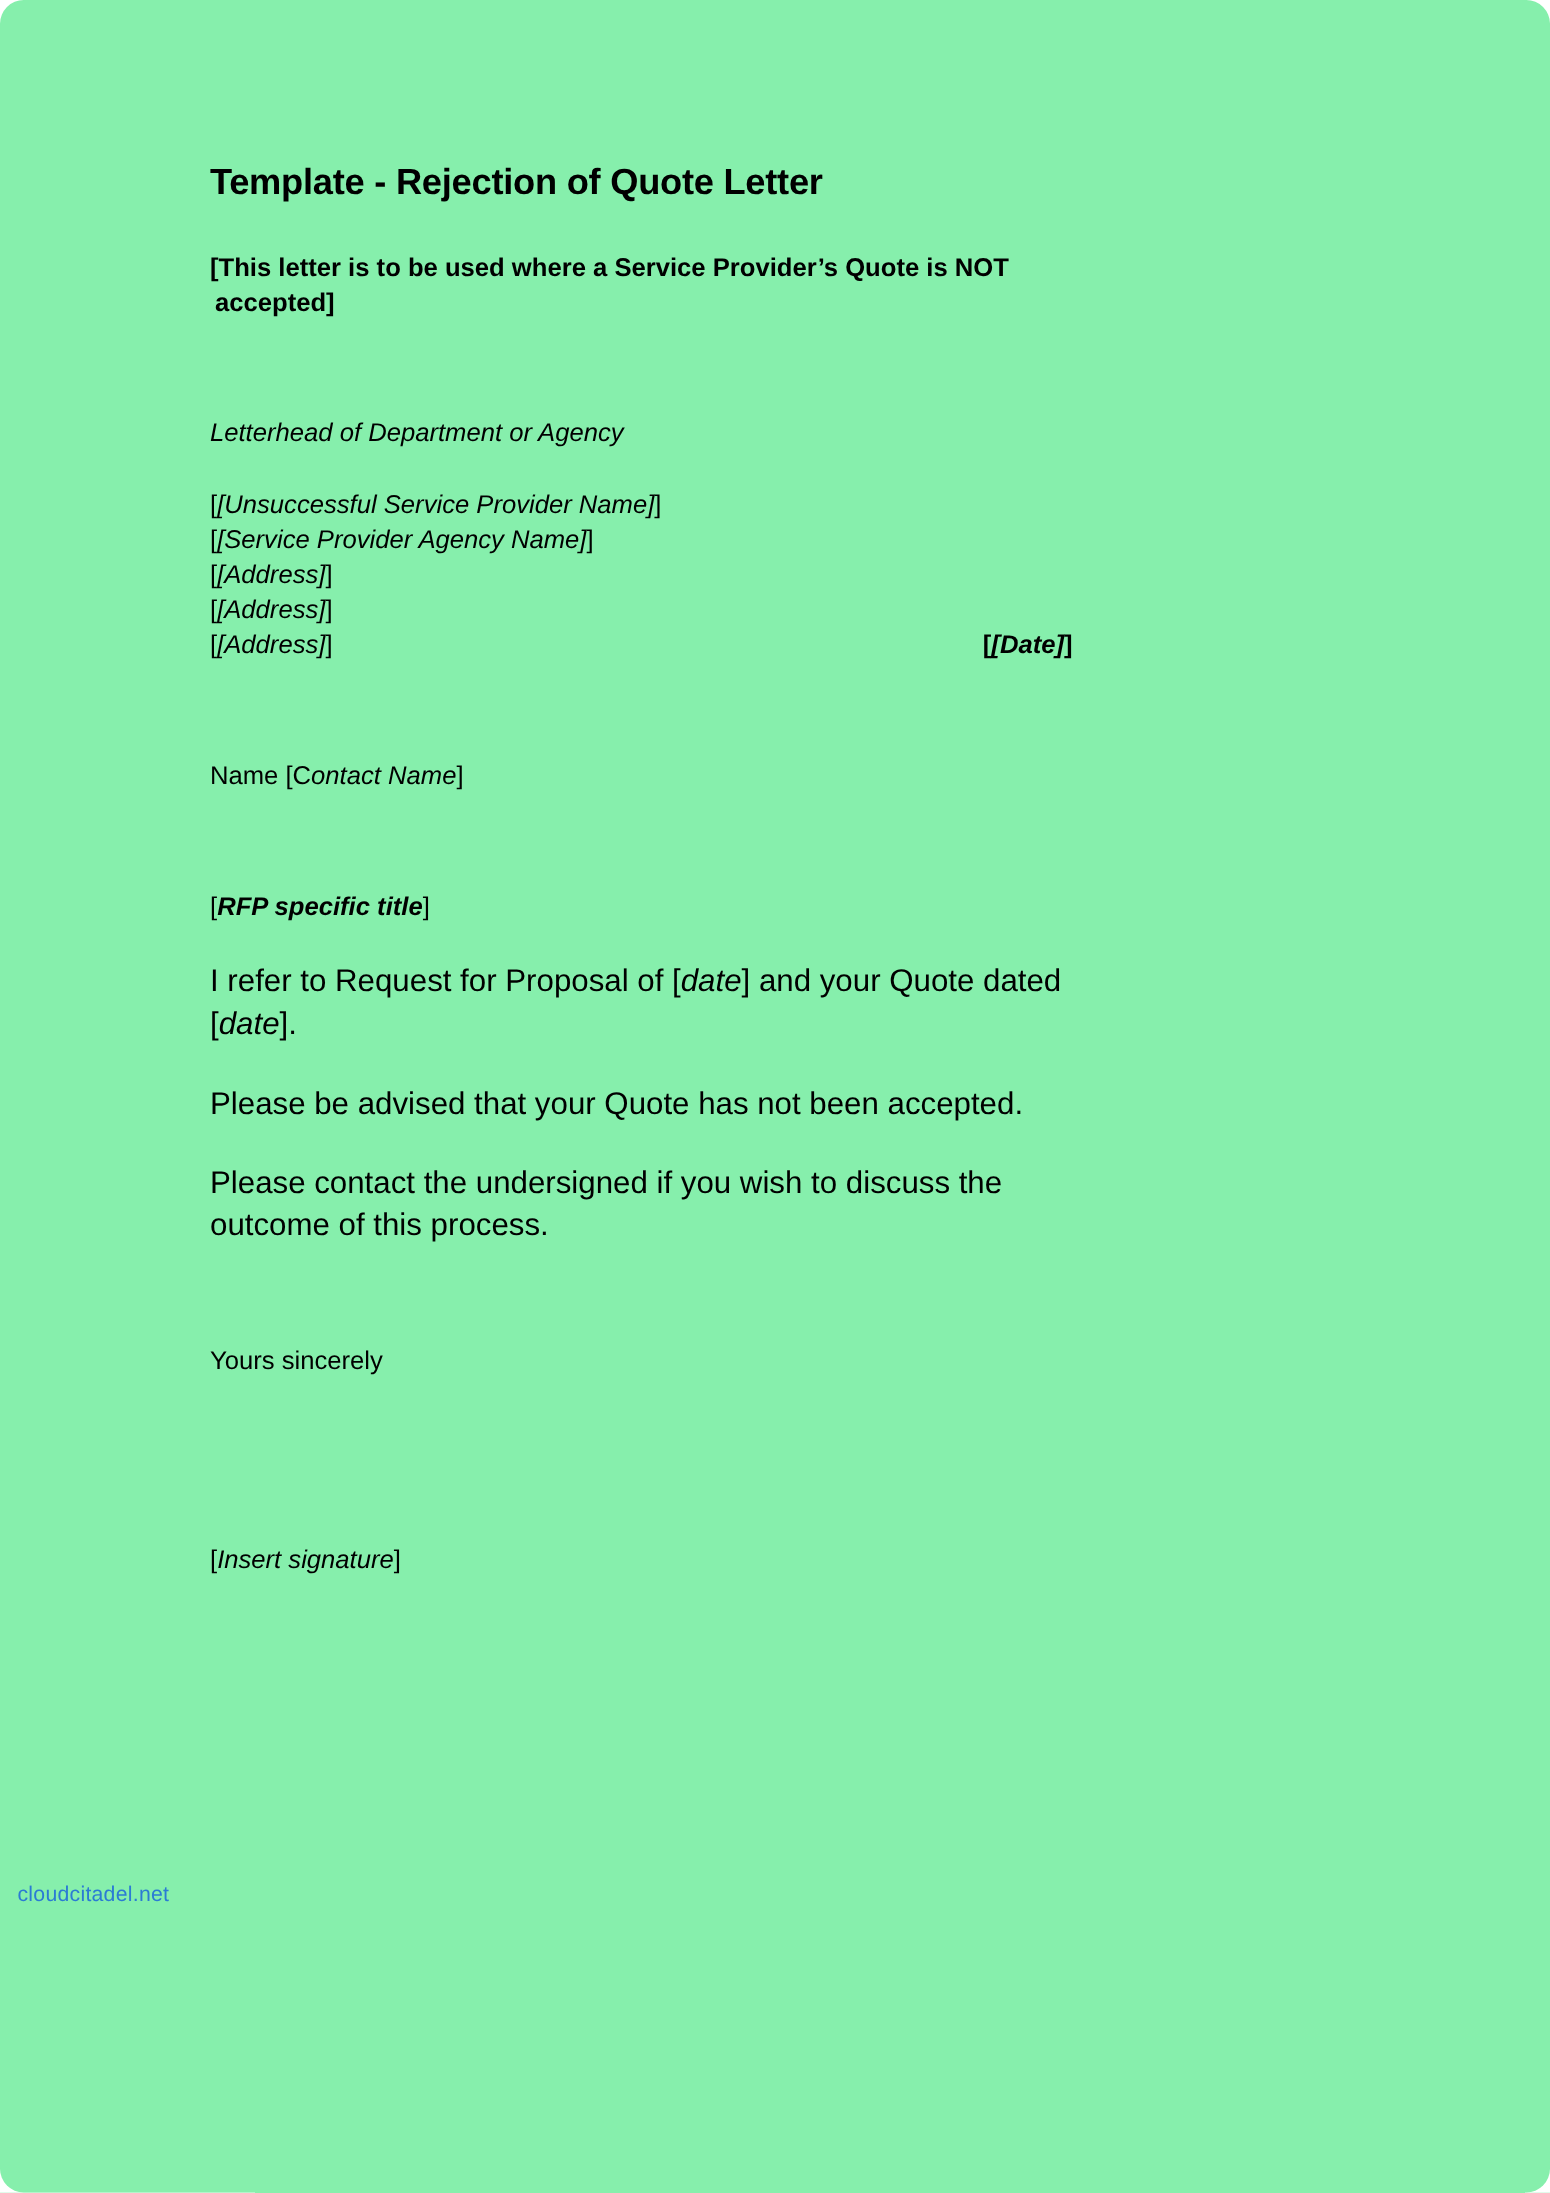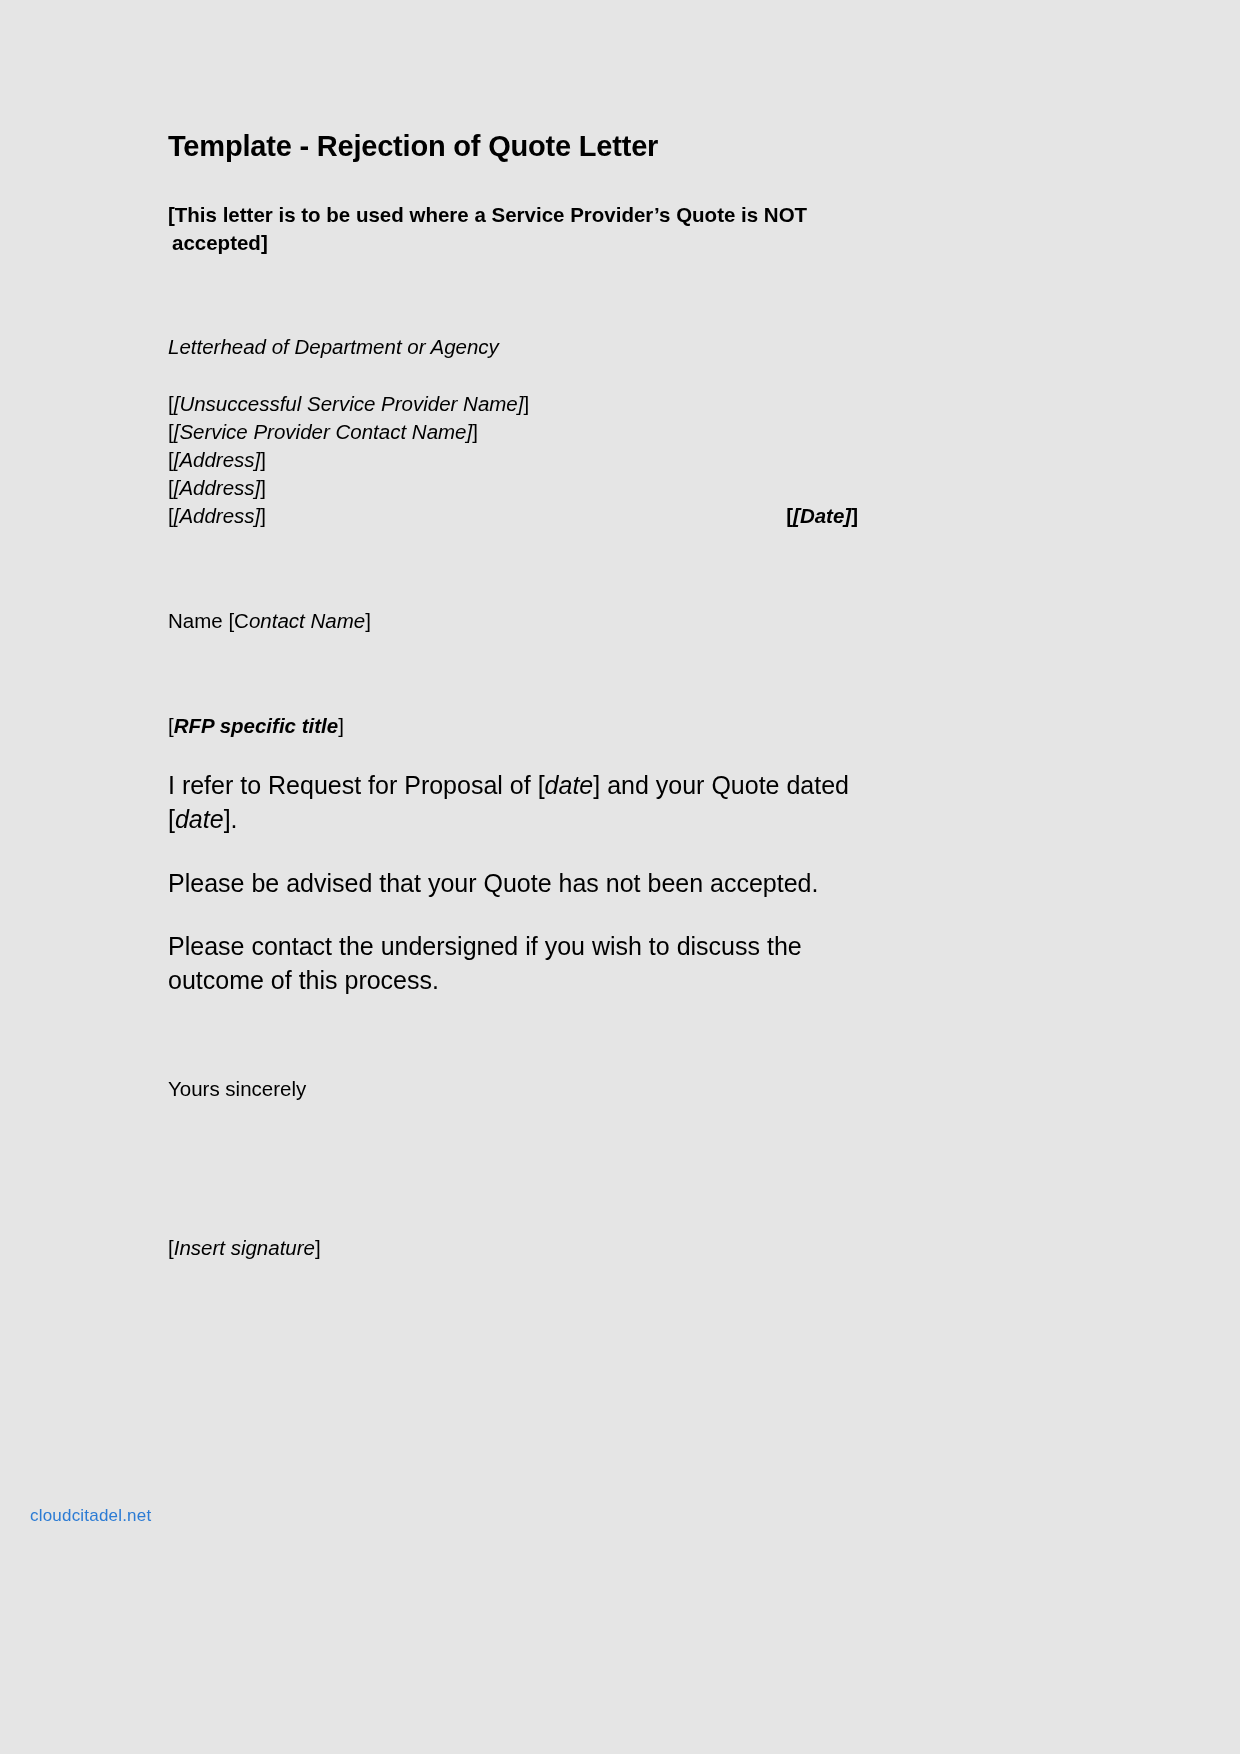--- a/index.html
+++ b/index.html
@@ -15,21 +15,22 @@
     color: #000000;
     overflow: hidden;
   }
 
   .page {
     position: absolute;
     left: 0;
     top: 0;
     width: 1240px;
     height: 1754px;
-    background: #e5e5e5;
+    background: #86efac;
+    border-radius: 19px;
   }
 
   .content {
     position: absolute;
     left: 168px;
     top: 130px;
     width: 730px;
   }
 
   .doc-title {
@@ -119,21 +120,21 @@
 
   .signature {
     font-size: 20.5px;
     margin: 0;
     line-height: 1.3;
   }
   .signature .it { font-style: italic; }
 
   .footer-watermark {
     position: absolute;
-    left: 30px;
+    left: 14px;
     top: 1506px;
     font-size: 17px;
     color: #2b7bd4;
     font-family: "Liberation Sans", sans-serif;
     letter-spacing: 0.2px;
   }
 </style>
 </head>
 <body>
 
@@ -146,21 +147,21 @@
     <p class="doc-subtitle">[This letter is to be used where a Service Provider’s Quote is NOT accepted]</p>
 
     <div class="spacer-lg"></div>
 
     <p class="letterhead">Letterhead of Department or Agency</p>
 
     <div class="spacer-md"></div>
 
     <div class="address-block">
       <p class="address-line">[<span class="it">[Unsuccessful Service Provider Name]</span>]</p>
-      <p class="address-line">[<span class="it">[Service Provider Contact Name]</span>]</p>
+      <p class="address-line">[<span class="it">[Service Provider Agency Name]</span>]</p>
       <p class="address-line">[<span class="it">[Address]</span>]</p>
       <p class="address-line">[<span class="it">[Address]</span>]</p>
       <div class="address-line addr-with-date">
         <span>[<span class="it">[Address]</span>]</span>
         <span class="date-cell">[<span class="it">[Date]</span>]</span>
       </div>
     </div>
 
     <div class="spacer-lg"></div>
 

